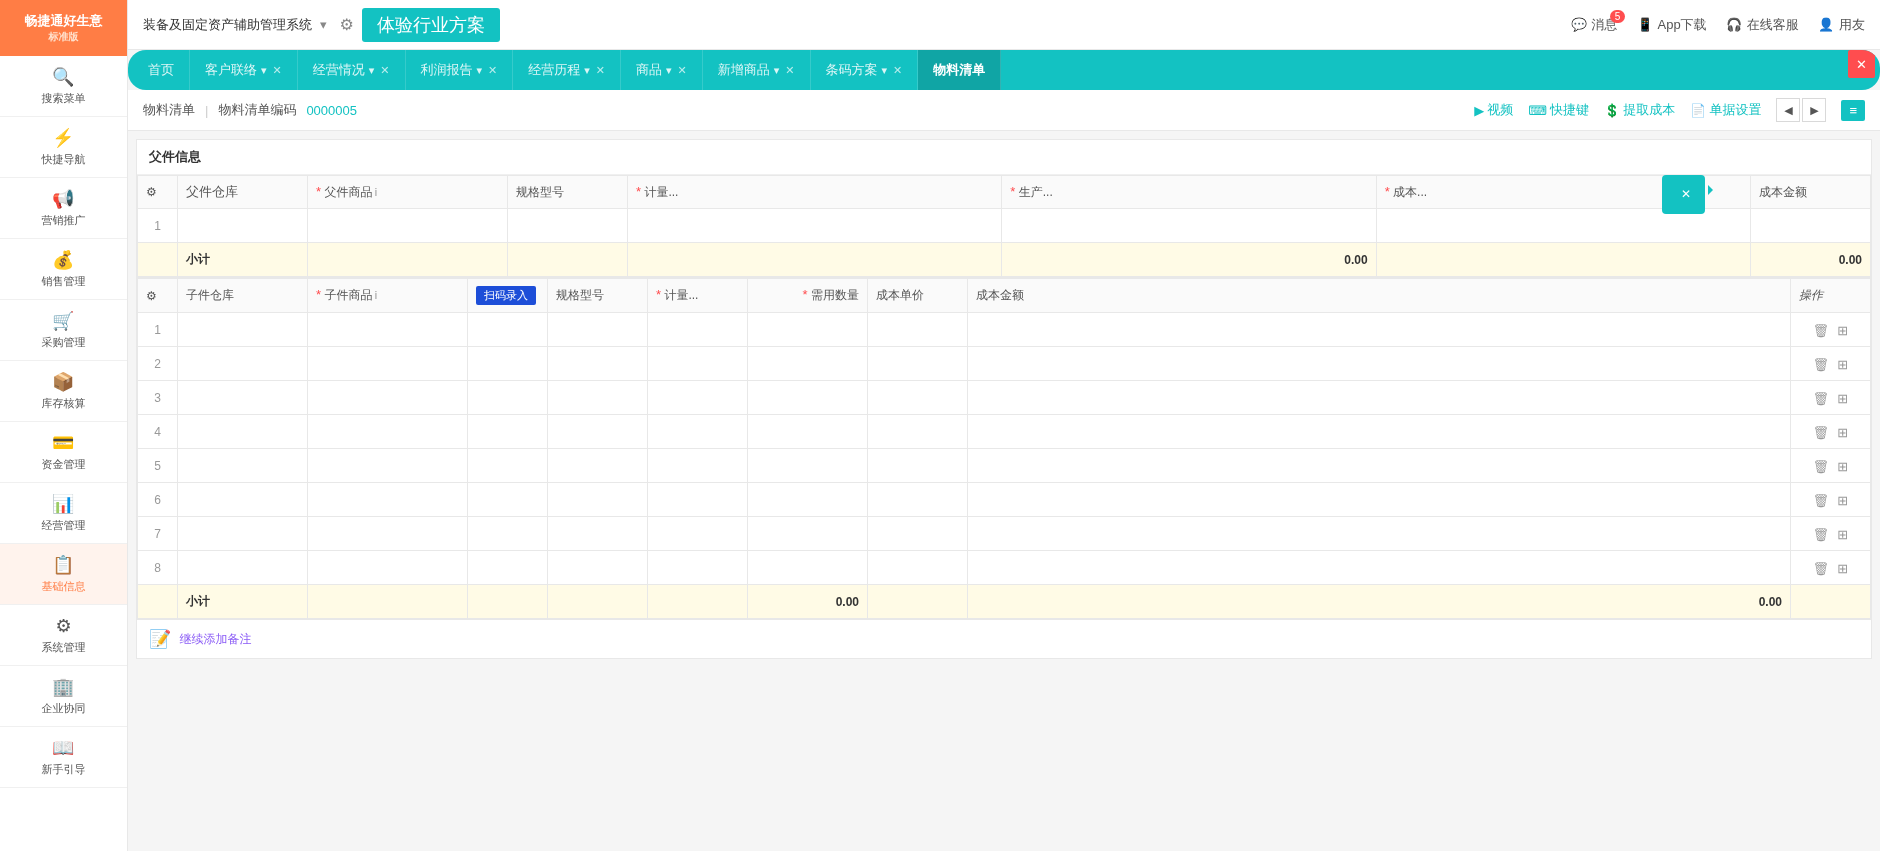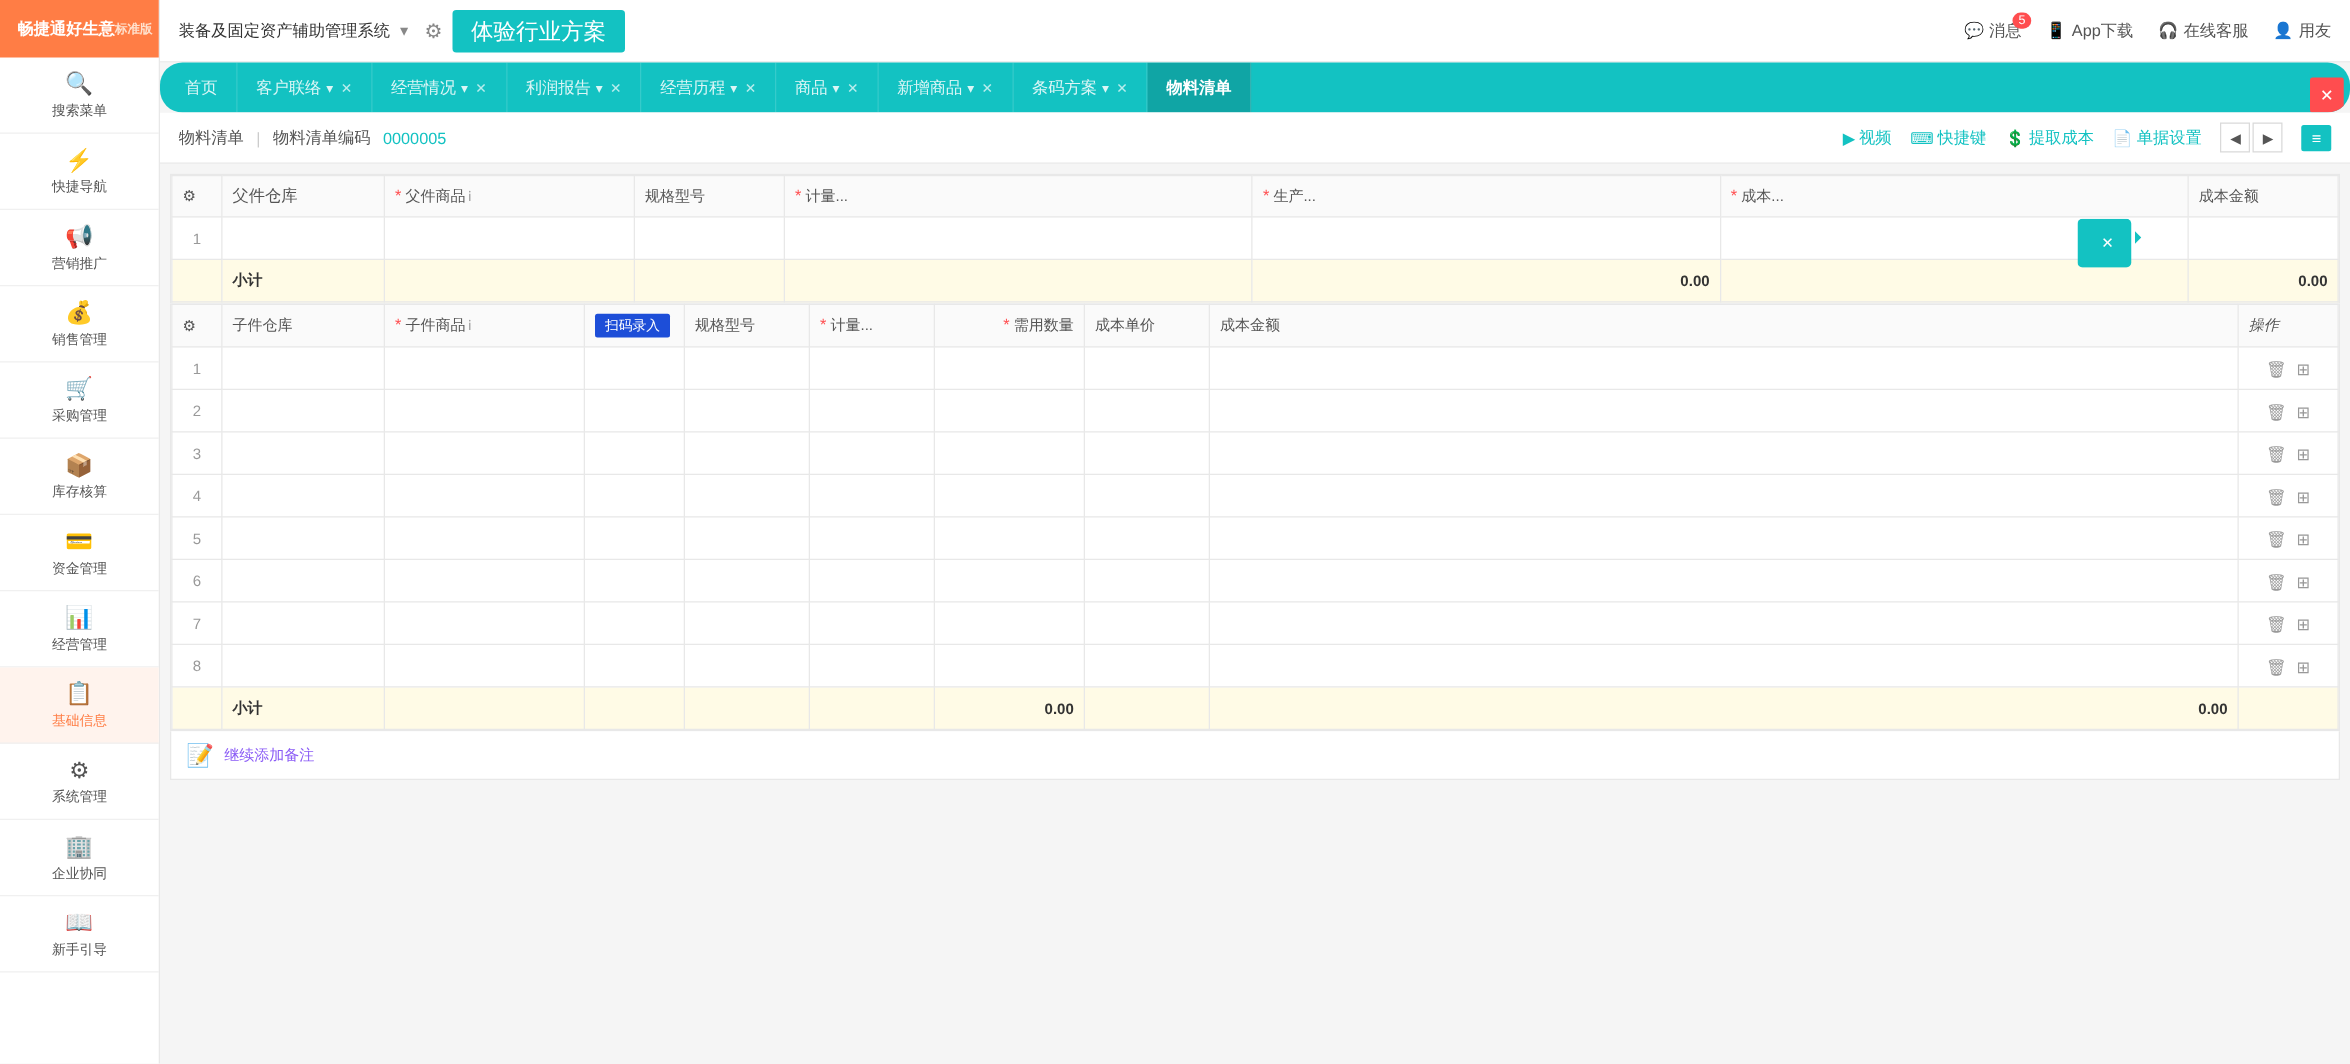--- a/index.html
+++ b/index.html
@@ -9,29 +9,29 @@
     .sidebar {
       width: 128px;
       background: #fff;
       display: flex;
       flex-direction: column;
       border-right: 1px solid #e8e8e8;
       flex-shrink: 0;
     }
     .sidebar-logo {
       background: #ff7d45;
-      height: 46px;
-      display: flex;
-      align-items: center;
-      justify-content: flex-end;
+      height: 56px;
+      display: flex;
+      align-items: center;
+      justify-content: center;
       color: #fff;
       font-weight: bold;
       font-size: 14px;
       padding: 5px;
-      flex-direction: row;
+      flex-direction: column;
     }
     .sidebar-logo .logo-sub { font-size: 10px; color: #ffe0cc; }
     .sidebar-item {
       display: flex;
       flex-direction: column;
       align-items: center;
       padding: 10px 5px;
       cursor: pointer;
       color: #555;
       border-bottom: 1px solid #f0f0f0;
@@ -104,21 +104,21 @@
       font-size: 10px;
       position: absolute;
       top: -6px;
       right: -8px;
     }
 
     
     .nav-tabs {
       background: #13c2c2;
       display: flex;
-      align-items: flex-end;
+      align-items: flex-start;
       height: 40px;
       padding: 0 5px;
       overflow: hidden;
       border-radius: 18px;
     }
     .nav-tab {
       display: flex;
       align-items: center;
       padding: 0 15px;
       height: 40px;
@@ -482,20 +482,21 @@
         </div>
         <div class="pagination-controls">
           <button>◀</button>
           <button>▶</button>
         </div>
         <button style="background:#13c2c2;color:#fff;border:none;padding:3px 8px;cursor:pointer;border-radius:2px;">≡</button>
       </div>
     </div>
 
     <div class="section">
+      <div class="section-title">父件信息</div>
       <table class="data-table">
         <thead>
           <tr>
             <th class="settings-col" style="width:40px;">⚙</th>
             <th style="width:130px;"><span>父件仓库</span></th>
             <th style="width:200px;"><span class="required-star">*</span> 父件商品<span class="info-icon">ℹ</span></th>
             <th style="width:120px;">规格型号</th>
             <th><span class="required-star">*</span> 计量...</th>
             <th><span class="required-star">*</span> 生产...</th>
             <th><span class="required-star">*</span> 成本...</th>

